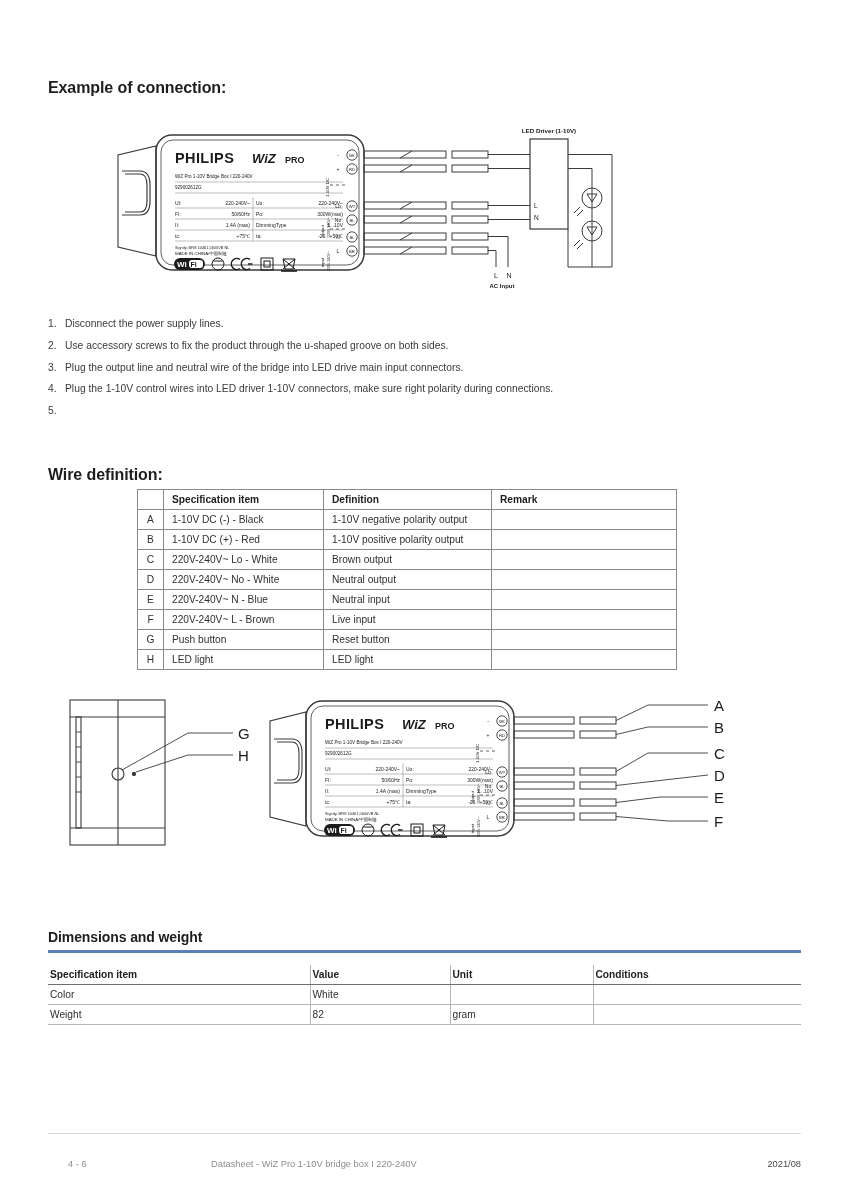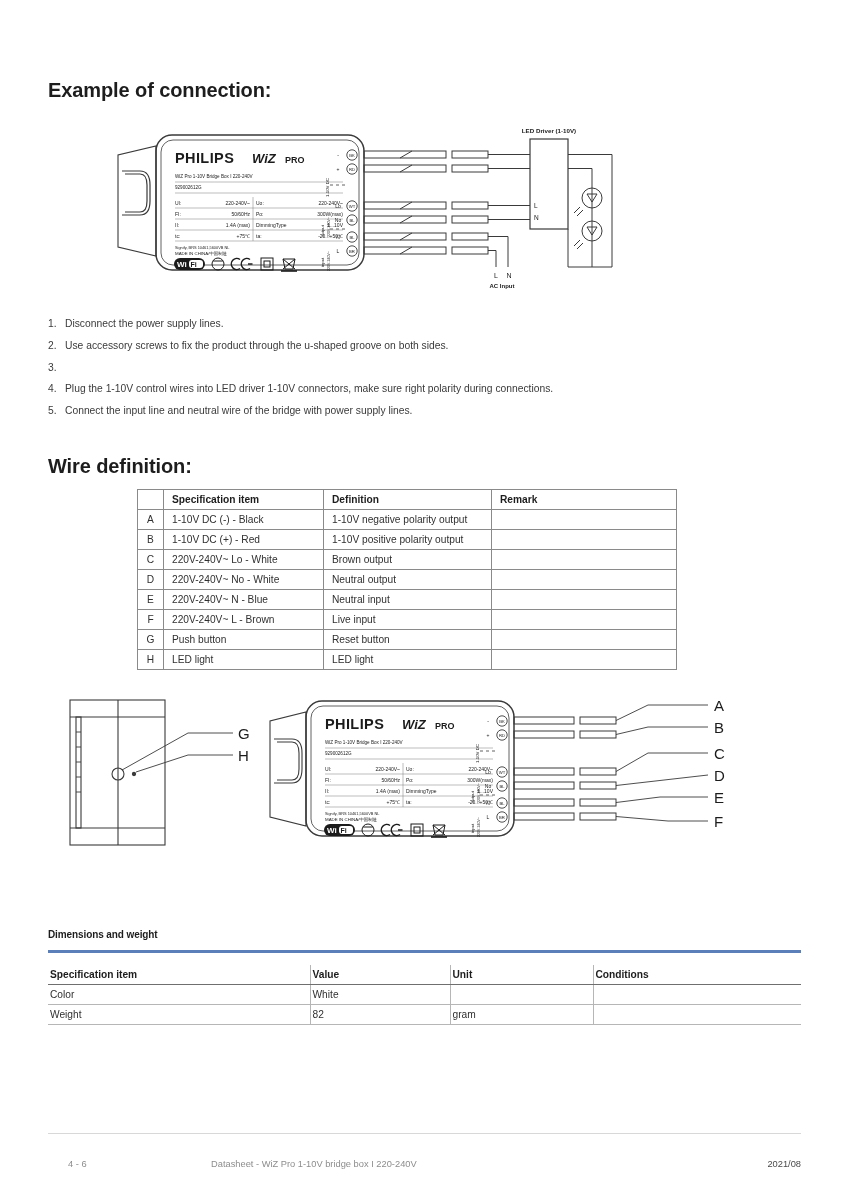--- a/index.html
+++ b/index.html
@@ -9,29 +9,29 @@
     background:#ffffff;
     font-family:"Liberation Sans", sans-serif;
     color:#2b2b2b;
     position:relative;
     overflow:hidden;
   }
   .page { position:absolute; inset:0; }
 
   h2.section {
     position:absolute;
-    font-size:20px;
+    font-size:16px;
     font-weight:bold;
     color:#1d1d1d;
     margin:0;
     letter-spacing:-0.1px;
   }
   #h-example { left:48px; top:79px; }
-  #h-wire    { left:48px; top:455px; }
-  #h-dims    { left:48px; top:929px; font-size:10px; }
+  #h-wire    { left:48px; top:466px; }
+  #h-dims    { left:48px; top:929px; font-size:14px; }
 
   .blue-rule {
     position:absolute;
     left:48px; top:950px;
     width:753px; height:2.5px;
     background:#5b7fb9;
   }
 
   
   #steps { position:absolute; left:48px; top:318px; width:700px; }
@@ -292,28 +292,28 @@
     <div class="step">
       <span class="num">1.</span>
       <span>Disconnect the power supply lines.</span>
     </div>
     <div class="step">
       <span class="num">2.</span>
       <span>Use accessory screws to fix the product through the u-shaped groove on both sides.</span>
     </div>
     <div class="step">
       <span class="num">3.</span>
+      <span>Plug the output line and neutral wire of the bridge into LED drive main input connectors.</span>
     </div>
     <div class="step">
       <span class="num">4.</span>
       <span>Plug the 1-10V control wires into LED driver 1-10V connectors, make sure right polarity during connections.</span>
     </div>
     <div class="step">
       <span class="num">5.</span>
-      <span>Connect the input line and neutral wire of the bridge with power supply lines.</span>
     </div>
   </div>
 
   <h2 class="section" id="h-wire">Wire definition:</h2>
 
   <table id="wire-table">
     <thead>
       <tr>
         <th class="c-key"></th>
         <th class="c-spec">Specification item</th>

